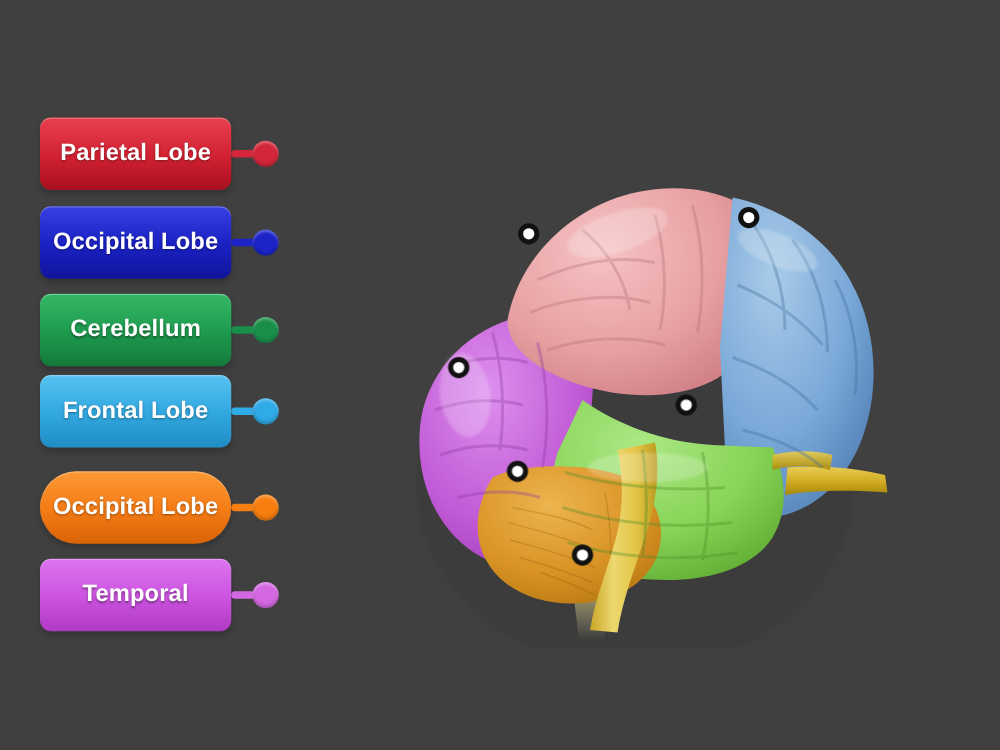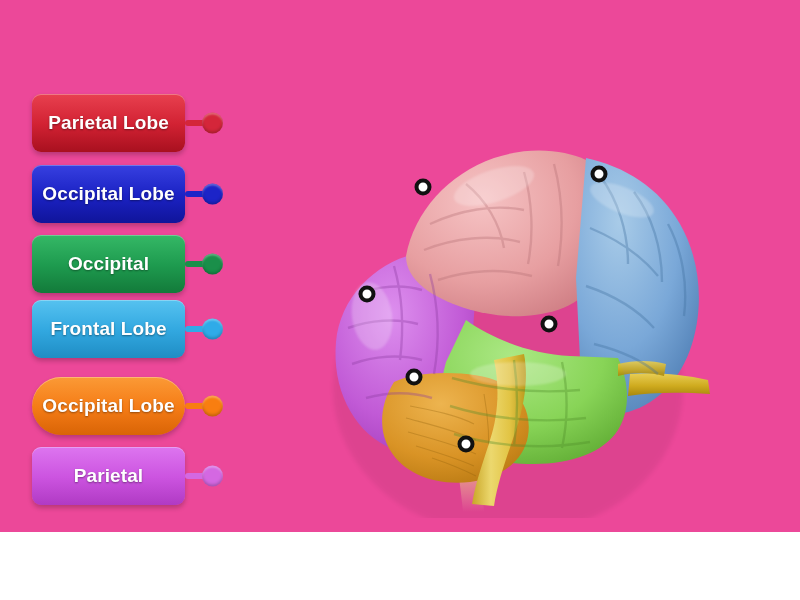--- a/index.html
+++ b/index.html
@@ -3,21 +3,21 @@
 <meta charset="utf-8">
 <title>Labelled Diagram</title>
 <style>
   * { box-sizing: border-box; margin: 0; padding: 0; }
   html, body {
     width: 800px; height: 600px;
     background: #ffffff;
     font-family: "Liberation Sans", sans-serif;
     overflow: hidden;
   }
-  #stage { position: relative; width: 800px; height: 532px; background: #ec4899; }
+  #stage { position: relative; width: 800px; height: 600px; background: #404040; }
 
   
   .label-row { position: absolute; left: 0; width: 250px; height: 58px; }
   .pill {
     position: absolute; left: 32px; top: 0;
     width: 153px; height: 100%;
     border-radius: 9px;
     display: flex; align-items: center; justify-content: center;
     text-align: center;
     color: #ffffff;
@@ -205,41 +205,41 @@
       </div>
       <div class="label-row" style="top: 165px;">
         <div class="pill" style="background: linear-gradient(rgb(55, 64, 224) 0%, rgb(27, 34, 196) 52%, rgb(16, 20, 154) 100%);">
           <span class="pill-txt">Occipital Lobe</span>
         </div>
         <div class="connector" style="background: rgb(28, 36, 200);"></div>
         <div class="dot" style="background: rgb(28, 36, 200);"></div>
       </div>
       <div class="label-row" style="top: 235px;">
         <div class="pill" style="background: linear-gradient(rgb(53, 184, 102) 0%, rgb(30, 155, 79) 52%, rgb(19, 122, 58) 100%);">
-          <span class="pill-txt">Occipital</span>
+          <span class="pill-txt">Cerebellum</span>
         </div>
         <div class="connector" style="background: rgb(26, 143, 74);"></div>
         <div class="dot" style="background: rgb(26, 143, 74);"></div>
       </div>
       <div class="label-row" style="top: 300px;">
         <div class="pill" style="background: linear-gradient(rgb(86, 194, 240) 0%, rgb(50, 168, 224) 52%, rgb(31, 141, 196) 100%);">
           <span class="pill-txt">Frontal Lobe</span>
         </div>
         <div class="connector" style="background: rgb(47, 171, 232);"></div>
         <div class="dot" style="background: rgb(47, 171, 232);"></div>
       </div>
       <div class="label-row" style="top: 377px;">
         <div class="pill" style="background: linear-gradient(rgb(251, 154, 54) 0%, rgb(245, 124, 22) 52%, rgb(217, 100, 6) 100%); border-radius: 29px;">
           <span class="pill-txt">Occipital Lobe</span>
         </div>
         <div class="connector" style="background: rgb(248, 126, 16);"></div>
         <div class="dot" style="background: rgb(248, 126, 16);"></div>
       </div>
       <div class="label-row" style="top: 447px;">
         <div class="pill" style="background: linear-gradient(rgb(221, 117, 239) 0%, rgb(204, 84, 224) 52%, rgb(176, 58, 196) 100%);">
-          <span class="pill-txt">Parietal</span>
+          <span class="pill-txt">Temporal</span>
         </div>
         <div class="connector" style="background: rgb(212, 104, 226);"></div>
         <div class="dot" style="background: rgb(212, 104, 226);"></div>
       </div>
     </div>
 
 </div>
 
 </body></html>

